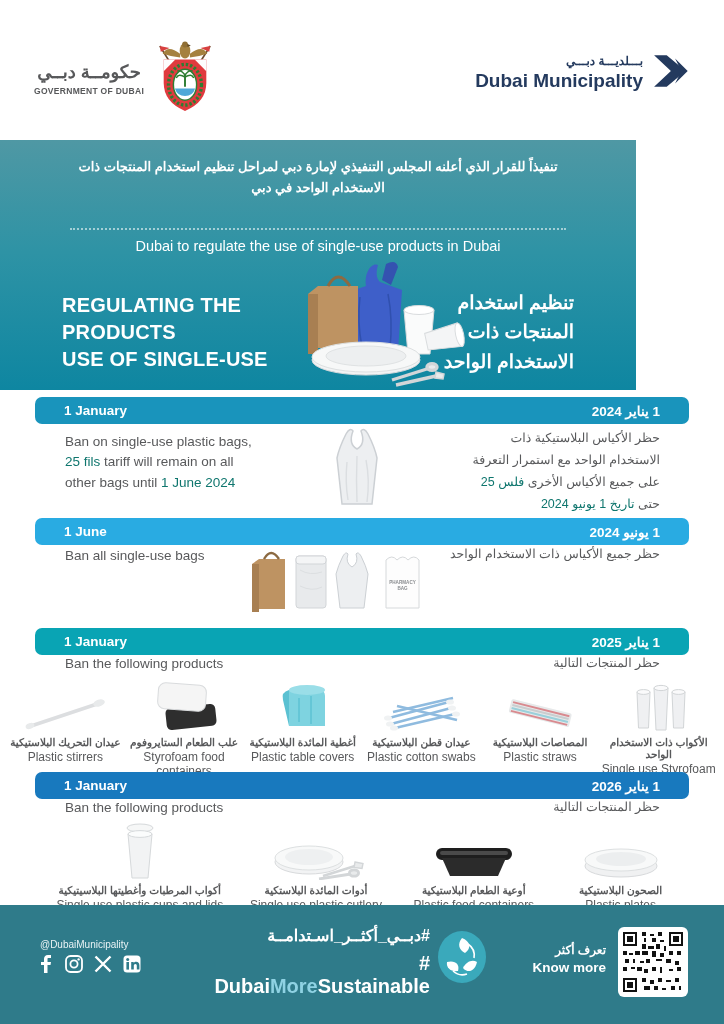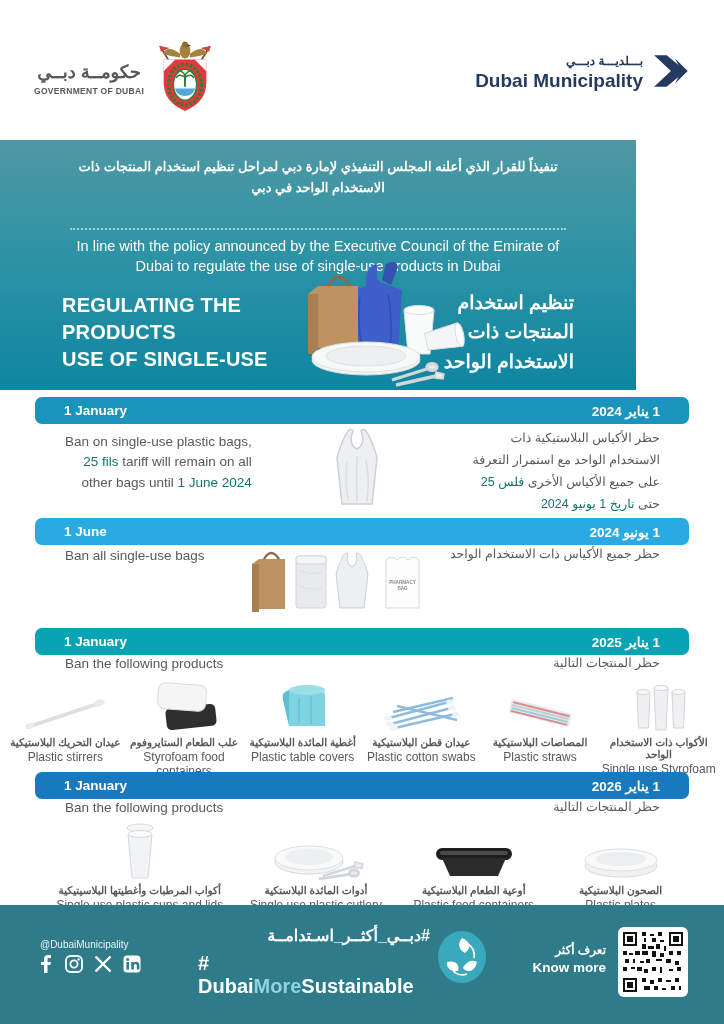--- a/index.html
+++ b/index.html
@@ -28,38 +28,38 @@
   .hero-title-en { position:absolute; left:62px; top:152px; color:#fff; font-weight:bold;
                    font-size:20px; line-height:1.35; letter-spacing:.2px; }
   .hero-title-ar { position:absolute; right:62px; top:148px; color:#fff; font-weight:bold;
                    font-size:19px; line-height:1.55; text-align:right; }
   .hero-img { position:absolute; left:262px; top:112px; }
 
   
   .bar { position:absolute; left:35px; width:654px; height:27px; border-radius:7px;
          display:flex; justify-content:space-between; align-items:center; padding:0 29px;
          color:#fff; font-weight:bold; font-size:13.5px; }
-  .gray { color:#58595B;text-align:right; }
+  .gray { color:#58595B; }
   .hl { color:#0f766e; }
   .en-body { position:absolute; left:65px; font-size:13.5px; line-height:1.5; }
   .ar-body { position:absolute; right:64px; font-size:12.5px; line-height:1.75; text-align:right; }
   .ban-en { position:absolute; left:65px; font-size:13.5px; font-weight:normal; }
   .ban-ar { position:absolute; right:64px; font-size:12.5px; }
   .prod-row { position:absolute; display:flex; }
   .prod { flex:1; text-align:center; }
   .prod .pic { height:52px; display:flex; align-items:flex-end; justify-content:center; }
   .p-ar { font-size:10.5px; font-weight:bold; color:#58595B; margin-top:4px; }
   .p-en { font-size:12px; color:#58595B; margin-top:2px; }
 
   
   .footer { position:absolute; top:905px; left:0; width:724px; height:119px; background:#2F7B8A; }
   .handle { position:absolute; left:40px; top:34px; color:#E8F2F4; font-size:10px; }
   .social { position:absolute; left:38px; top:50px; display:flex; gap:11px; align-items:center; }
   .social svg { display:block; cursor:pointer; }
-  .hashtags { position:absolute; left:198px; top:21px; width:232px; color:#fff; }
+  .hashtags { position:absolute; left:198px; top:21px; width:232px; text-align:right; color:#fff; }
   .ht-ar { font-size:16px; font-weight:bold; letter-spacing:.5px; }
   .ht-en { font-size:20px; font-weight:bold; margin-top:7px; }
   .ht-more { color:#8FD2E3; }
   .badge { position:absolute; left:437px; top:25px; }
   .know { position:absolute; right:118px; top:38px; text-align:right; color:#fff; }
   .know-ar { font-size:12px; font-weight:bold; }
   .know-en { font-size:13.5px; font-weight:bold; margin-top:3px; }
   .qr { position:absolute; right:36px; top:22px; width:70px; height:70px; background:#fff;
         border-radius:6px; padding:5px; cursor:pointer; }
 </style>
@@ -110,21 +110,20 @@
     </div>
   </div>
 
   <div class="banner">
     <div class="intro-ar" dir="rtl">
       <div>تنفيذاً للقرار الذي أعلنه المجلس التنفيذي لإمارة دبي لمراحل تنظيم استخدام المنتجات ذات</div>
       <div>الاستخدام الواحد في دبي</div>
     </div>
     <div class="dots"></div>
     <div class="intro-en">
-      <div>In line with  the policy announced by the Executive Council of the Emirate of</div>
       <div>Dubai to regulate the use of single-use products in Dubai</div>
     </div>
 
     <div class="hero-title-en">
       <div>REGULATING THE</div>
       <div>PRODUCTS</div>
       <div>USE OF SINGLE-USE</div>
     </div>
 
     <span class="hero-img">

